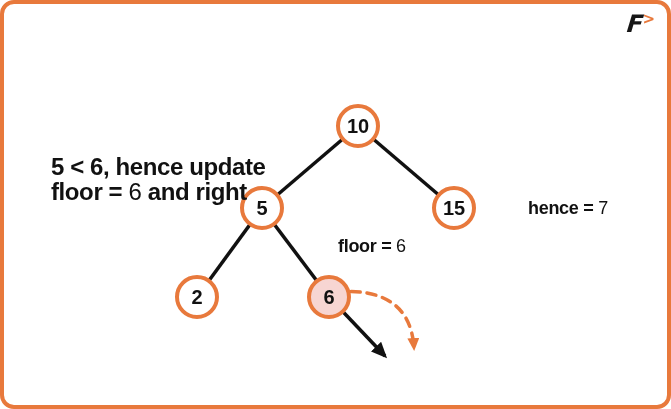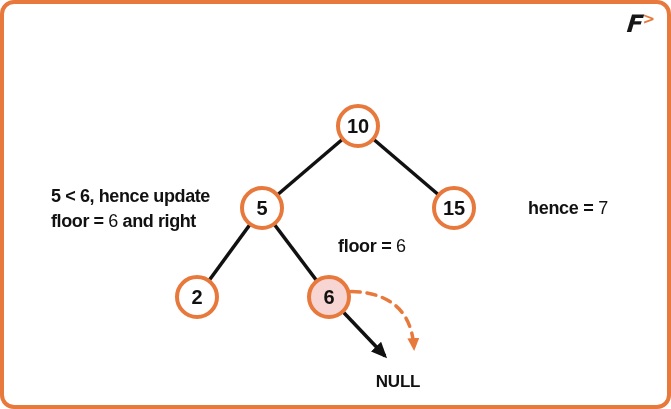--- a/index.html
+++ b/index.html
@@ -44,26 +44,25 @@
     font-family: "Liberation Sans", sans-serif;
     font-size: 20px;
     font-weight: 700;
     fill: #111111;
     text-anchor: middle;
   }
   .note {
     position: absolute;
     left: 47px;
     top: 150px;
-    font-size: 18px;
+    font-size: 24px;
     font-weight: 700;
     line-height: 25px;
     letter-spacing: -0.4px;
     white-space: nowrap;
-    margin-top: 30px;
   }
   .regular { font-weight: 400; }
   .floor-status {
     position: absolute;
     left: 334px;
     top: 232px;
     font-size: 18px;
     font-weight: 700;
     letter-spacing: -0.3px;
     white-space: nowrap;
@@ -154,20 +153,19 @@
 
   <div class="note">
     <div>5 &lt; 6, hence update</div>
     <div><span>floor = </span><span class="regular">6</span><span> and right</span></div>
   </div>
 
   <div class="floor-status"><span>floor = </span><span class="regular">6</span></div>
 
   <div class="node-status"><span>hence = </span><span class="regular">7</span></div>
 
-  <div class="null-label">NULL</div>
 
   <div class="logo">
     <span class="logo-f">F</span>
     <span class="logo-chevron">&gt;</span>
   </div>
 
 </div>
 
 </body></html>

